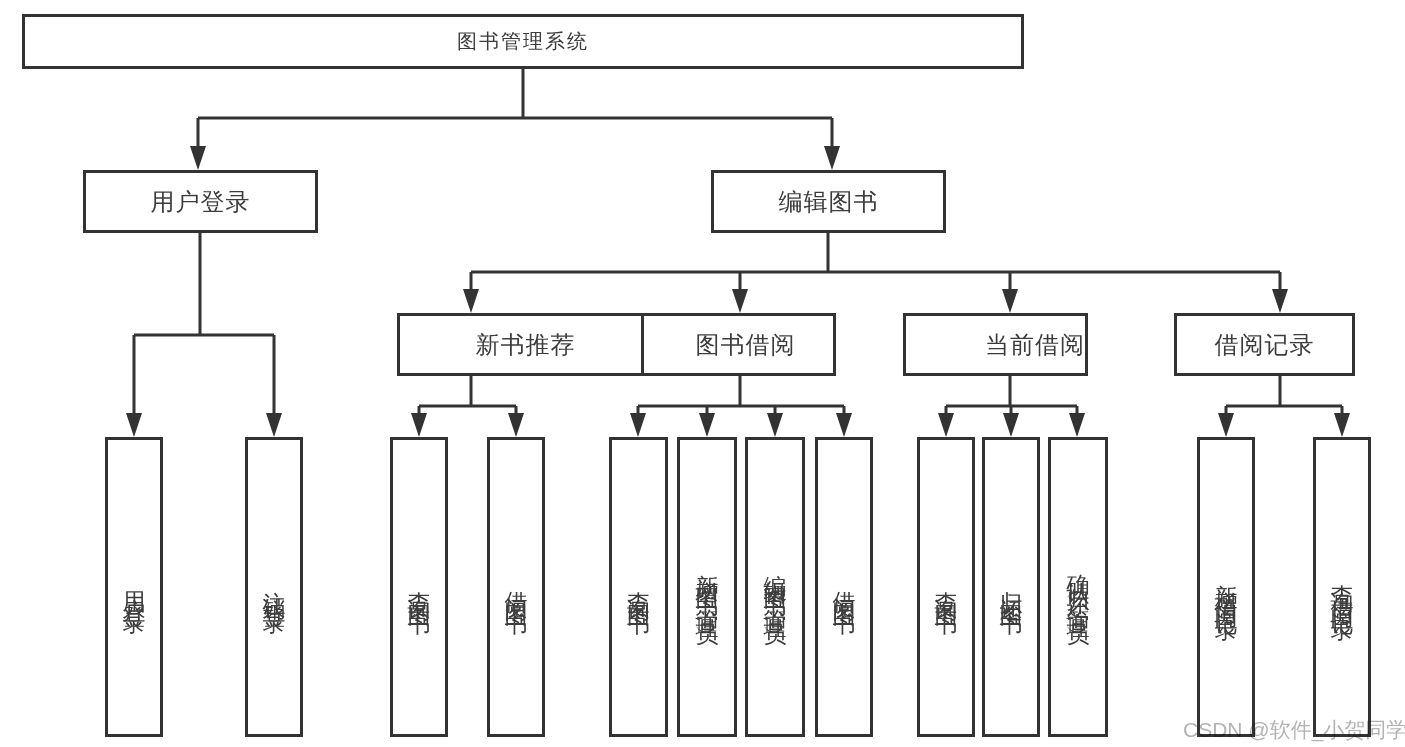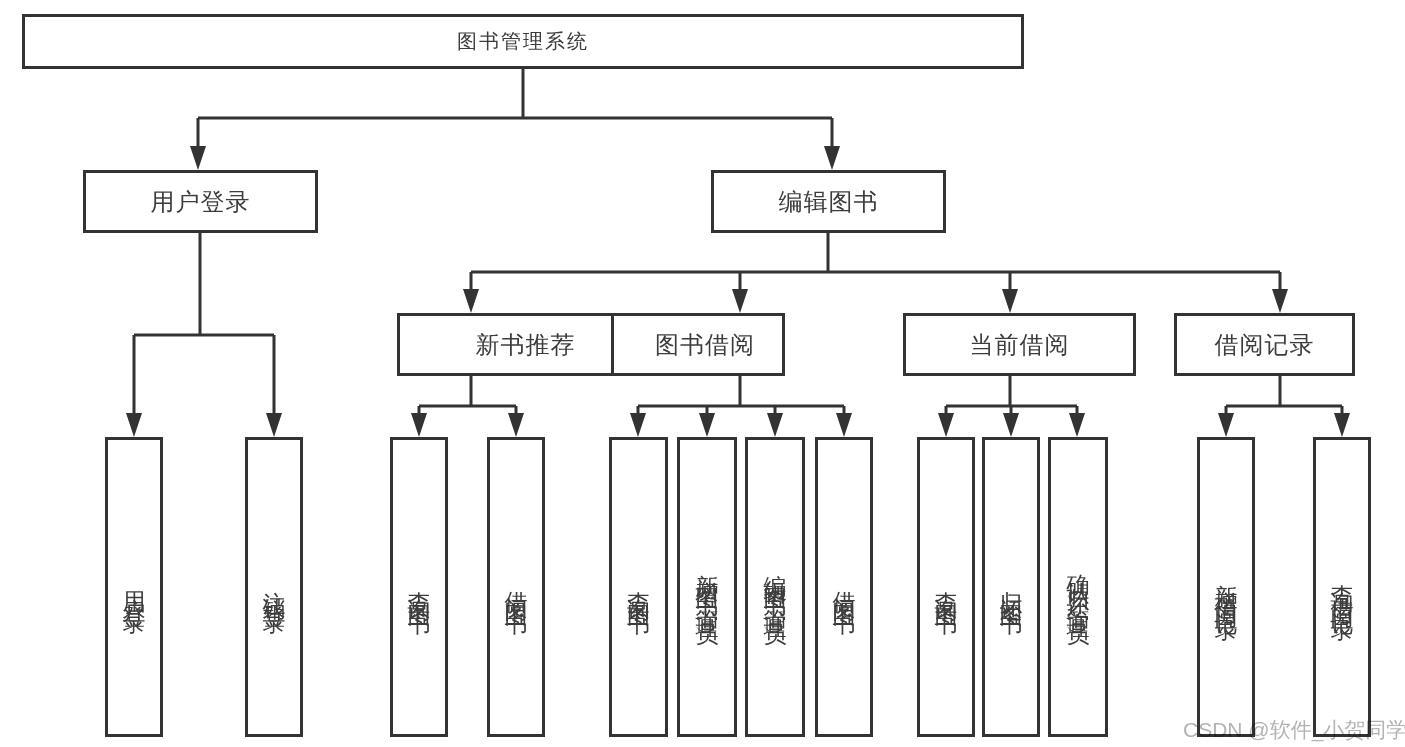--- a/index.html
+++ b/index.html
@@ -116,24 +116,24 @@
   <div class="node hbox" style="left:83px; top:170px; width:235px; height:63px;">
     <span>用户登录</span>
   </div>
   <div class="node hbox" style="left:711px; top:170px; width:235px; height:63px;">
     <span>编辑图书</span>
   </div>
 
   <div class="node hbox" style="left:365px; top:313px; width:257px; height:63px;margin-left:32px;">
     <span>新书推荐</span>
   </div>
-  <div class="node hbox" style="left:611px; top:313px; width:174px; height:63px;padding-left:14px;">
+  <div class="node hbox" style="left:641px; top:313px; width:195px; height:63px;padding-left:14px;">
     <span>图书借阅</span>
   </div>
-  <div class="node hbox" style="left:903px; top:313px; width:233px; height:63px;">
+  <div class="node hbox" style="left:903px; top:313px; width:185px; height:63px;justify-content:flex-end;">
     <span>当前借阅</span>
   </div>
   <div class="node hbox" style="left:1174px; top:313px; width:181px; height:63px;">
     <span>借阅记录</span>
   </div>
 
   <div class="node leaf" style="left:105px; width:58px;">
     <span class="vtext">用户登录</span>
   </div>
   <div class="node leaf" style="left:245px; width:58px;">

